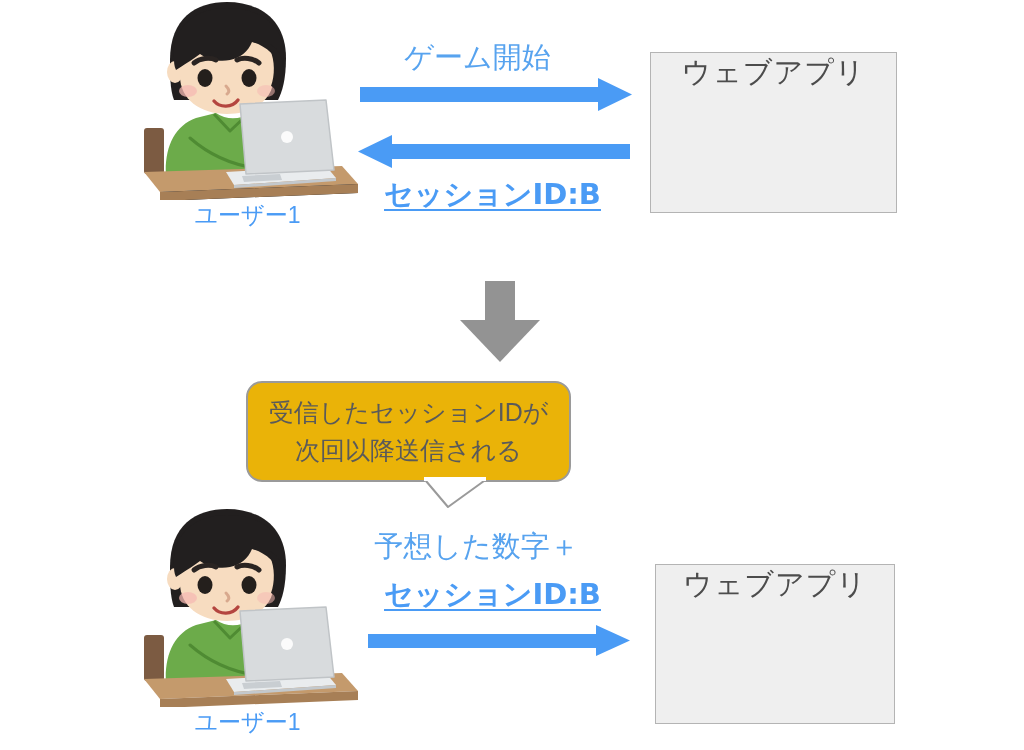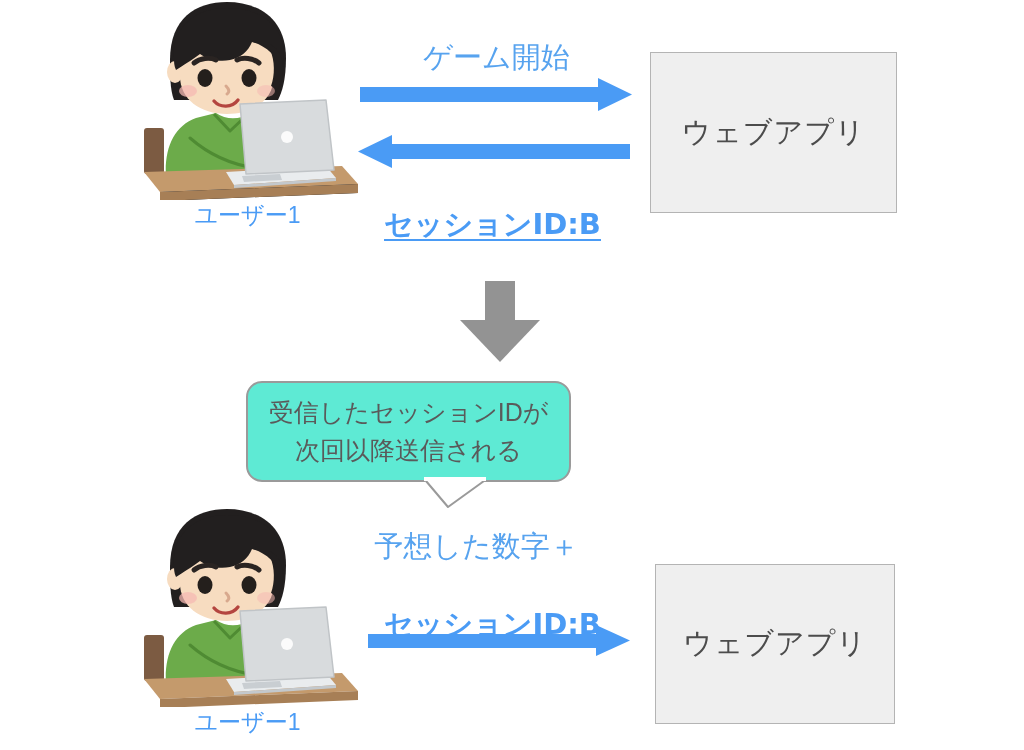--- a/index.html
+++ b/index.html
@@ -19,21 +19,20 @@
     overflow: hidden;
   }
   .abs { position: absolute; }
 
   
   .app-box {
     box-sizing: border-box;
     background: #efefef;
     border: 1px solid #b4b4b4;
     display: flex;
-    align-items: center;
     justify-content: center;
   }
   .app-box-label {
     font-size: 29px;
     color: #4c4c4c;
     letter-spacing: 1px;
     white-space: nowrap;
   }
 
   
@@ -48,35 +47,34 @@
   }
   .caption-bold {
     color: #4a9bf5;
     font-size: 29px;
     font-weight: bold;
     white-space: nowrap;
     text-align: center;
     text-decoration: underline;
     text-underline-offset: 5px;
     font-family: "DejaVu Sans", "Liberation Sans", sans-serif;
-    margin-top: 30px;
   }
   .user-label {
     color: #4a9bf5;
     font-size: 23px;
     white-space: nowrap;
     text-align: center;
   }
 
   
   .bubble {
     box-sizing: border-box;
     border: 2px solid #9a9a9a;
     border-radius: 16px;
-    background: #5eead4;
+    background: #eab308;
     display: flex;
     flex-direction: column;
     align-items: center;
     justify-content: center;
   }
   .bubble-line {
     font-size: 25px;
     color: #5a5a5a;
     white-space: nowrap;
     line-height: 1.5;
@@ -135,21 +133,21 @@
       <path d="M104 185 L206 178 L206 181 L104 188 Z" fill="#c3c8cc"></path>
 
       <path d="M110 104 L196 100 L204 170 L116 174 Z" fill="#d8dbdd" stroke="#c0c4c7" stroke-width="1.5" stroke-linejoin="round"></path>
       <circle cx="157" cy="137" r="6" fill="#fbfbfb"></circle>
 
       <path d="M112 176 L150 174 L152 180 L114 182 Z" fill="#c9ced2"></path>
     </svg>
   </div>
   <div class="abs user-label" style="left:130px; top:200px; width:235px;">ユーザー1</div>
 
-  <div class="abs caption" style="left:359px; top:38px; width:275px;">ゲーム開始</div>
+  <div class="abs caption" style="left:340px; top:38px; width:275px;">ゲーム開始</div>
 
   <div class="abs" style="left:360px; top:78px;">
     <svg class="arrow-svg" width="272" height="34" viewBox="0 0 272 34" xmlns="http://www.w3.org/2000/svg">
       <rect x="0" y="9" width="242" height="15" fill="#4a9bf5"></rect>
       <path d="M238 0 L272 16.5 L238 33 Z" fill="#4a9bf5"></path>
     </svg>
   </div>
 
   <div class="abs" style="left:358px; top:135px;">
     <svg class="arrow-svg" width="272" height="34" viewBox="0 0 272 34" xmlns="http://www.w3.org/2000/svg">

